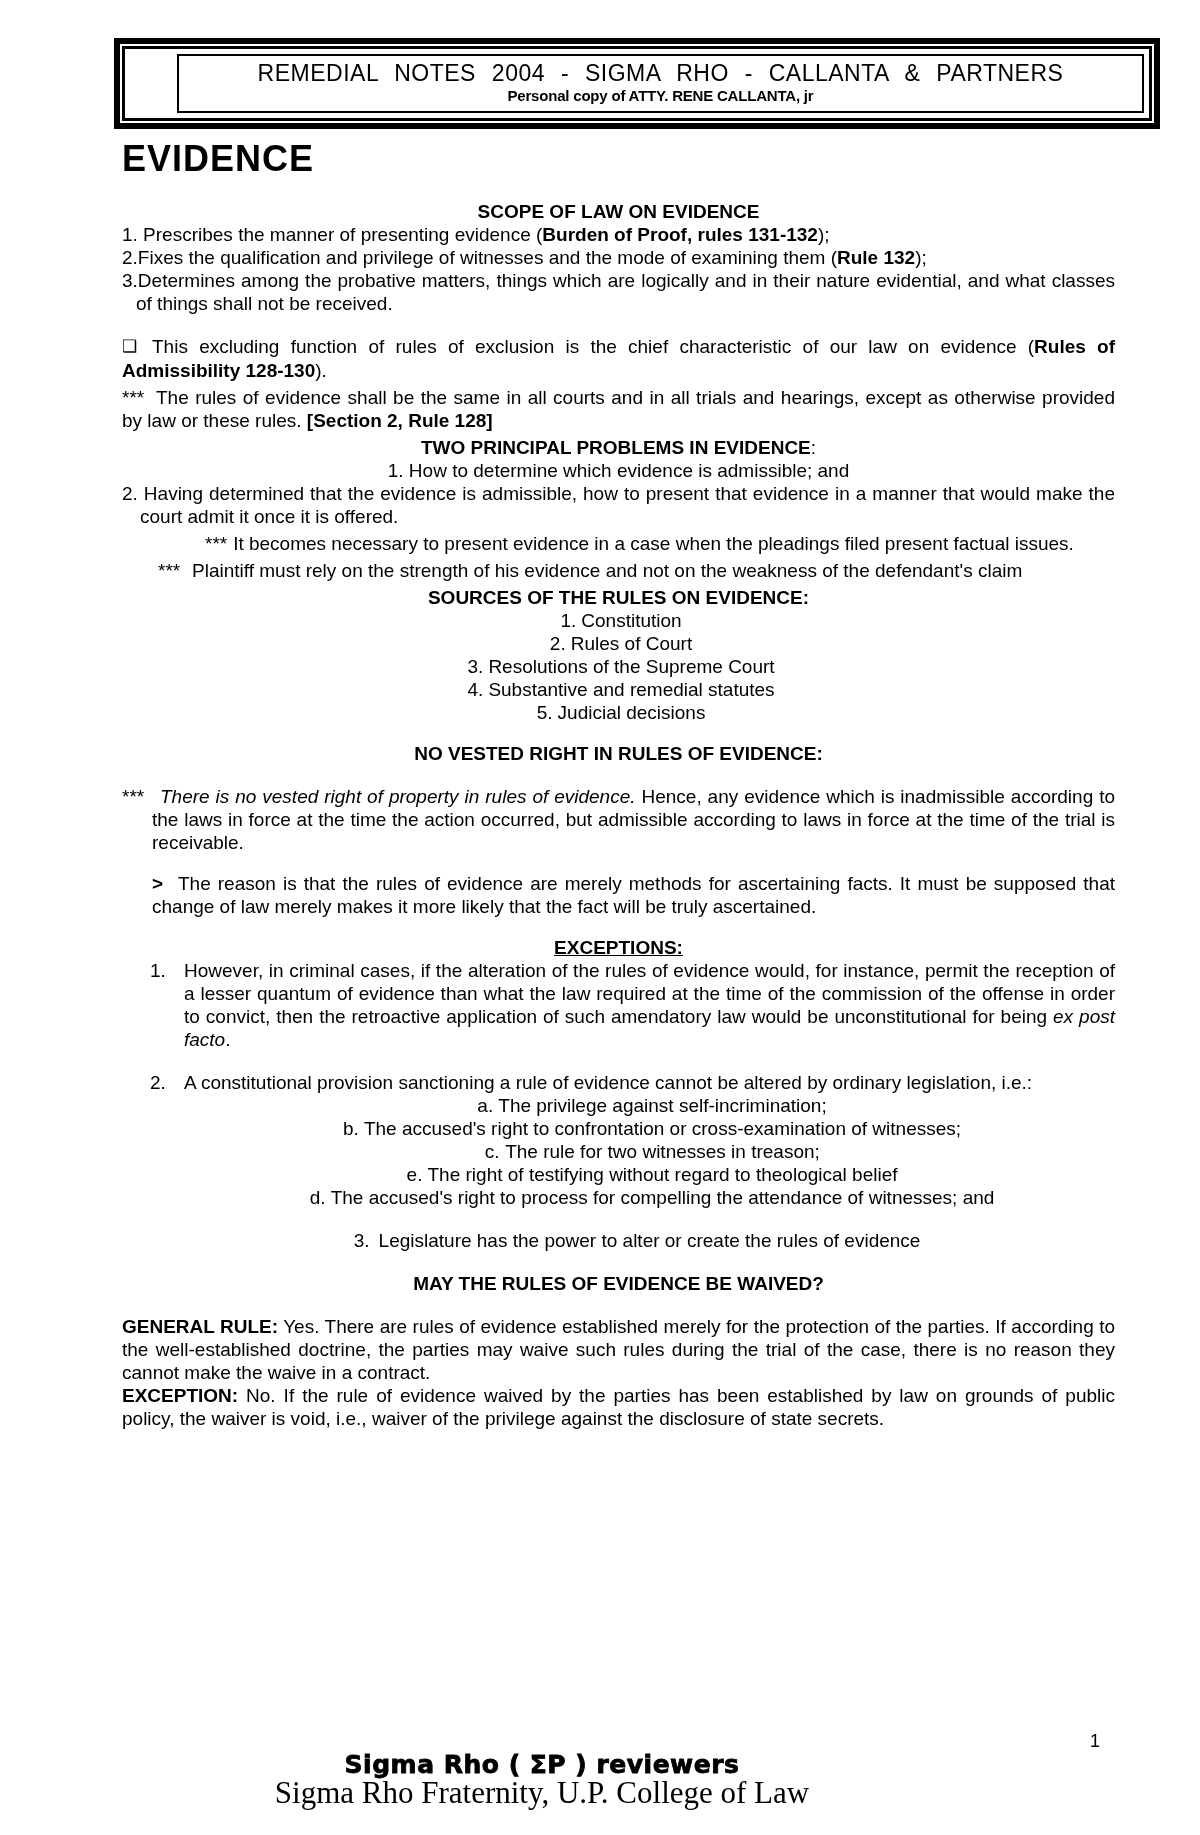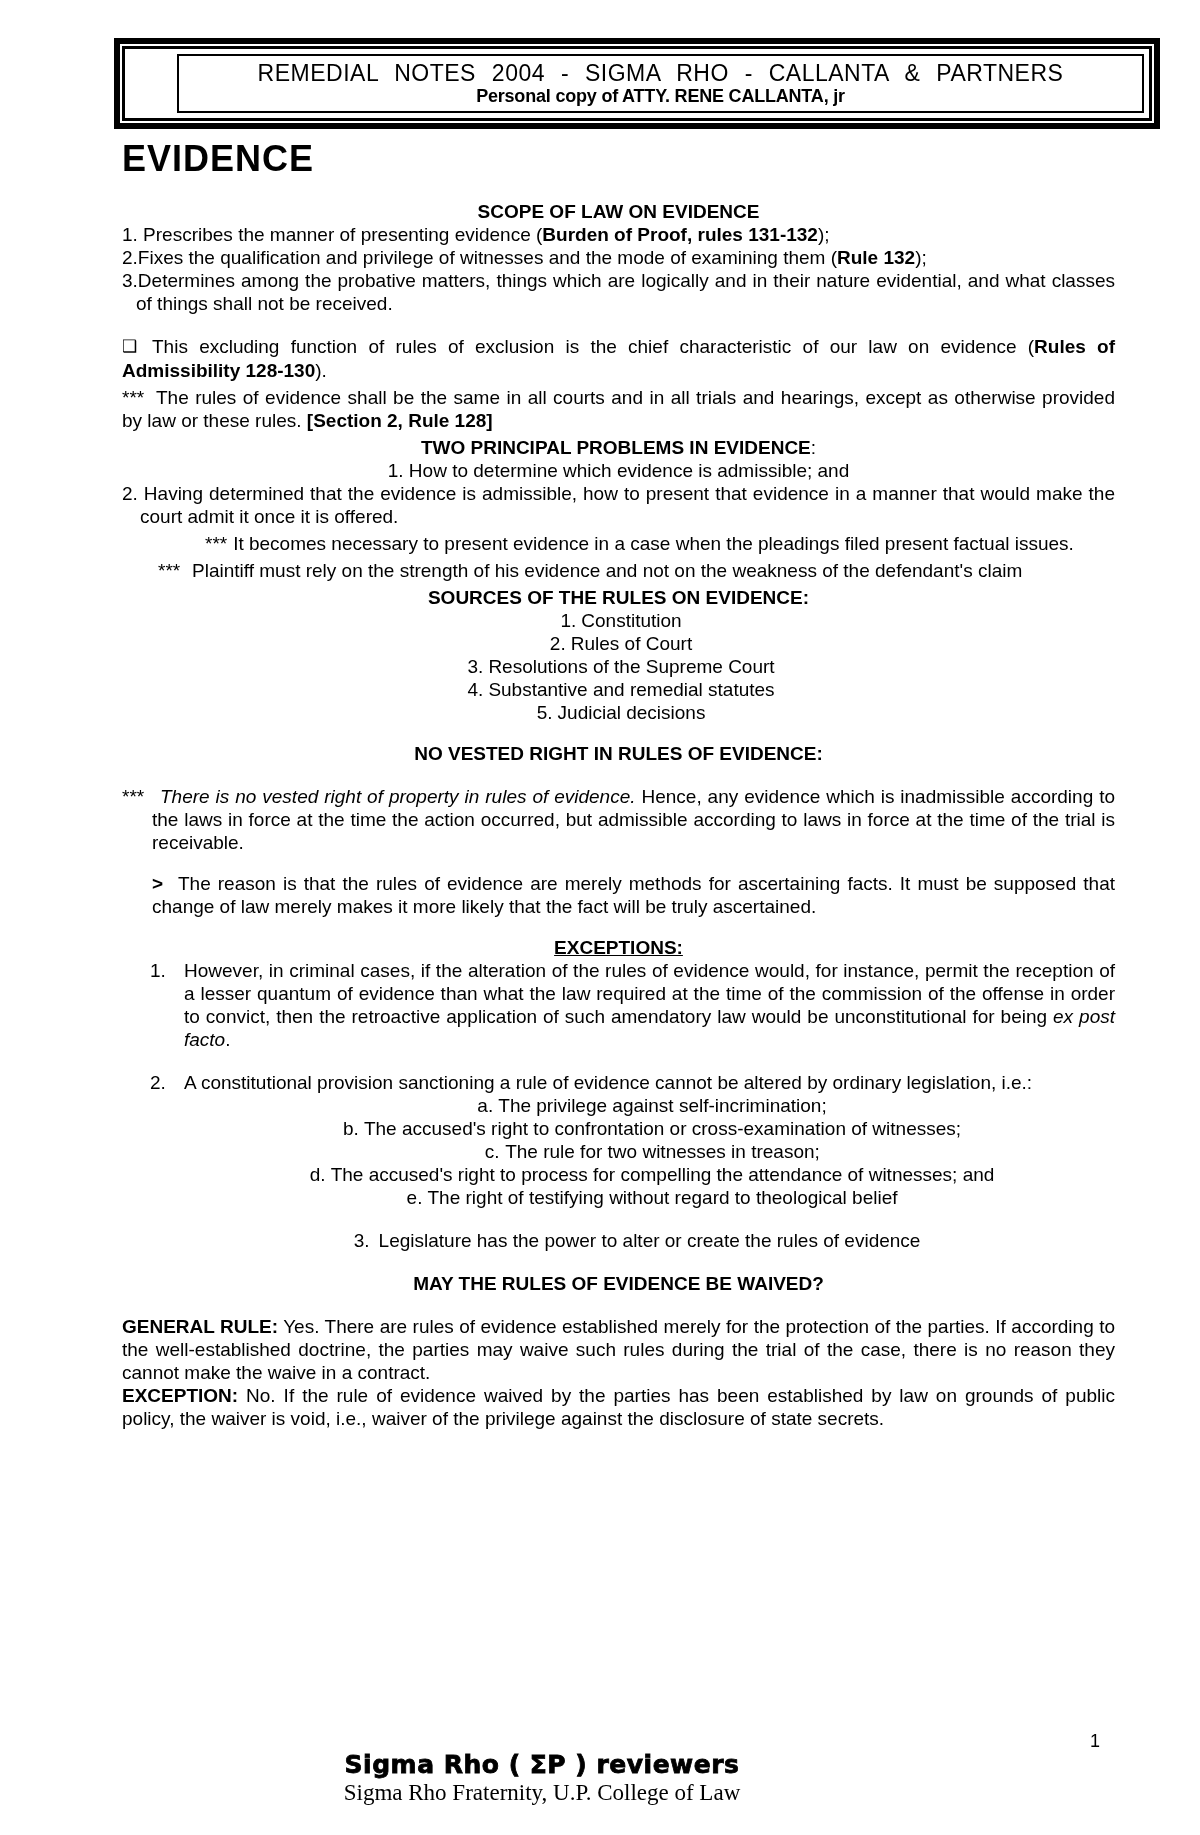--- a/index.html
+++ b/index.html
@@ -6,21 +6,21 @@
   body{width:1200px;height:1835px;position:relative;overflow:hidden;
        font-family:"Liberation Sans",sans-serif;color:#000;
        font-size:19px;line-height:23px;}
   .page{position:relative;width:1200px;height:1835px;background:#fff;}
 
   
   .hb1{position:absolute;left:114px;top:38px;width:1034px;border:6px solid #000;}
   .hb2{border:3px solid #000;margin:2px;padding-left:47px;}
   .hb3{border:2px solid #000;margin:5px;padding:4px 8px 6px;text-align:center;}
   .hb-title{font-size:23px;line-height:27px;word-spacing:9px;letter-spacing:.5px;}
-  .hb-sub{font-size:18px;line-height:18px;font-weight:bold;letter-spacing:-0.2px;}
+  .hb-sub{font-size:15px;line-height:18px;font-weight:bold;letter-spacing:-0.2px;}
 
   
   .content{position:absolute;left:122px;top:128px;width:993px;}
   .doc-title{text-align:left;font-weight:bold;font-size:36px;line-height:42px;
              letter-spacing:1px;margin:10px 0 20px 0;}
   .head{font-weight:bold;}
   .j{text-align:justify;}
   p,.para{margin:0;text-align:center;}
   .gap16{margin-top:4px;} .gap18{margin-top:18px;} .gap20{margin-top:20px;}
   .b{font-weight:bold;} .i{font-style:italic;} .u{text-decoration:underline;}
@@ -35,21 +35,21 @@
   .src{padding-left:26px;text-indent:-26px;}
 
   .m{display:inline-block;text-indent:0;}
   .m30{width:30px;} .m34{width:34px;} .m38{width:38px;} .m26{width:26px;}
   .box-glyph{font-size:17px;position:relative;top:-1px;}
 
   
   .footer{position:absolute;left:122px;top:1750px;width:840px;text-align:center;}
   .footer-brand{font-family:"DejaVu Sans",sans-serif;font-weight:bold;font-size:25px;
                 line-height:29px;letter-spacing:.5px;-webkit-text-stroke:.8px #000;}
-  .footer-org{font-family:"Liberation Serif",serif;font-size:23px;line-height:28px;}
+  .footer-org{font-family:"Liberation Serif",serif;font-size:31px;line-height:28px;}
   .page-num{position:absolute;left:1090px;top:1730px;font-size:18px;}
 </style>
 </head>
 <body>
 
 <div class="page">
 
   <div class="hb1">
     <div class="hb2">
       <div class="hb3">
@@ -88,22 +88,22 @@
     <p class="head gap18">NO VESTED RIGHT IN RULES OF EVIDENCE:</p>
     <p class="h30 j gap20"><span class="m m38">***</span><span class="i">There is no vested right of property in rules of evidence.</span><span>  Hence, any evidence which is inadmissible according to the laws in force at the time the action occurred, but admissible according to laws in force at the time of the trial is receivable.</span></p>
     <p class="ind30 j gap18"><span class="m m26 b">&gt;</span><span>The reason is that the rules of evidence are merely methods for ascertaining facts.  It must be supposed that change of law merely makes it more likely that the fact will be truly ascertained.</span></p>
 
     <p class="head u gap18">EXCEPTIONS:</p>
     <p class="exc j"><span class="m m34">1.</span><span>However, in criminal cases, if the alteration of the rules of evidence would, for instance, permit the reception of a lesser quantum of evidence than what the law required at the time of the commission of the offense in order to convict, then the retroactive application of such amendatory law would be unconstitutional for being </span><span class="i">ex post facto</span><span>.</span></p>
     <p class="exc j gap20"><span class="m m34">2.</span><span>A constitutional provision sanctioning a rule of evidence cannot be altered by ordinary legislation, i.e.:</span></p>
     <p class="sub"><span class="m m26">a.</span><span>The privilege against self-incrimination;</span></p>
     <p class="sub"><span class="m m26">b.</span><span>The accused's right to confrontation or cross-examination of witnesses;</span></p>
     <p class="sub"><span class="m m26">c.</span><span>The rule for two witnesses in treason;</span></p>
+    <p class="sub"><span class="m m26">e.</span><span>The right of testifying without regard to theological belief</span></p>
     <p class="sub"><span class="m m26">d.</span><span>The accused's right to process for compelling the attendance of witnesses; and</span></p>
-    <p class="sub"><span class="m m26">e.</span><span>The right of testifying without regard to theological belief</span></p>
     <p class="exc gap20"><span class="m m34">3.</span><span>Legislature has the power to alter or create the rules of evidence</span></p>
 
     <p class="head gap20">MAY THE RULES OF EVIDENCE BE WAIVED?</p>
     <p class="j gap20"><span class="b">GENERAL RULE:</span><span> Yes.  There are rules of evidence established merely for the protection of the parties.  If according to the well-established doctrine, the parties may waive such rules during the trial of the case, there is no reason they cannot make the waive in a contract.</span></p>
     <p class="j"><span class="b">EXCEPTION:</span><span> No. If the rule of evidence waived by the parties has been established by law on grounds of public policy, the waiver is void, i.e., waiver of the privilege against the disclosure of state secrets.</span></p>
 
   </div>
 
   <div class="footer">
     <div class="footer-brand">Sigma Rho ( ΣP ) reviewers</div>

